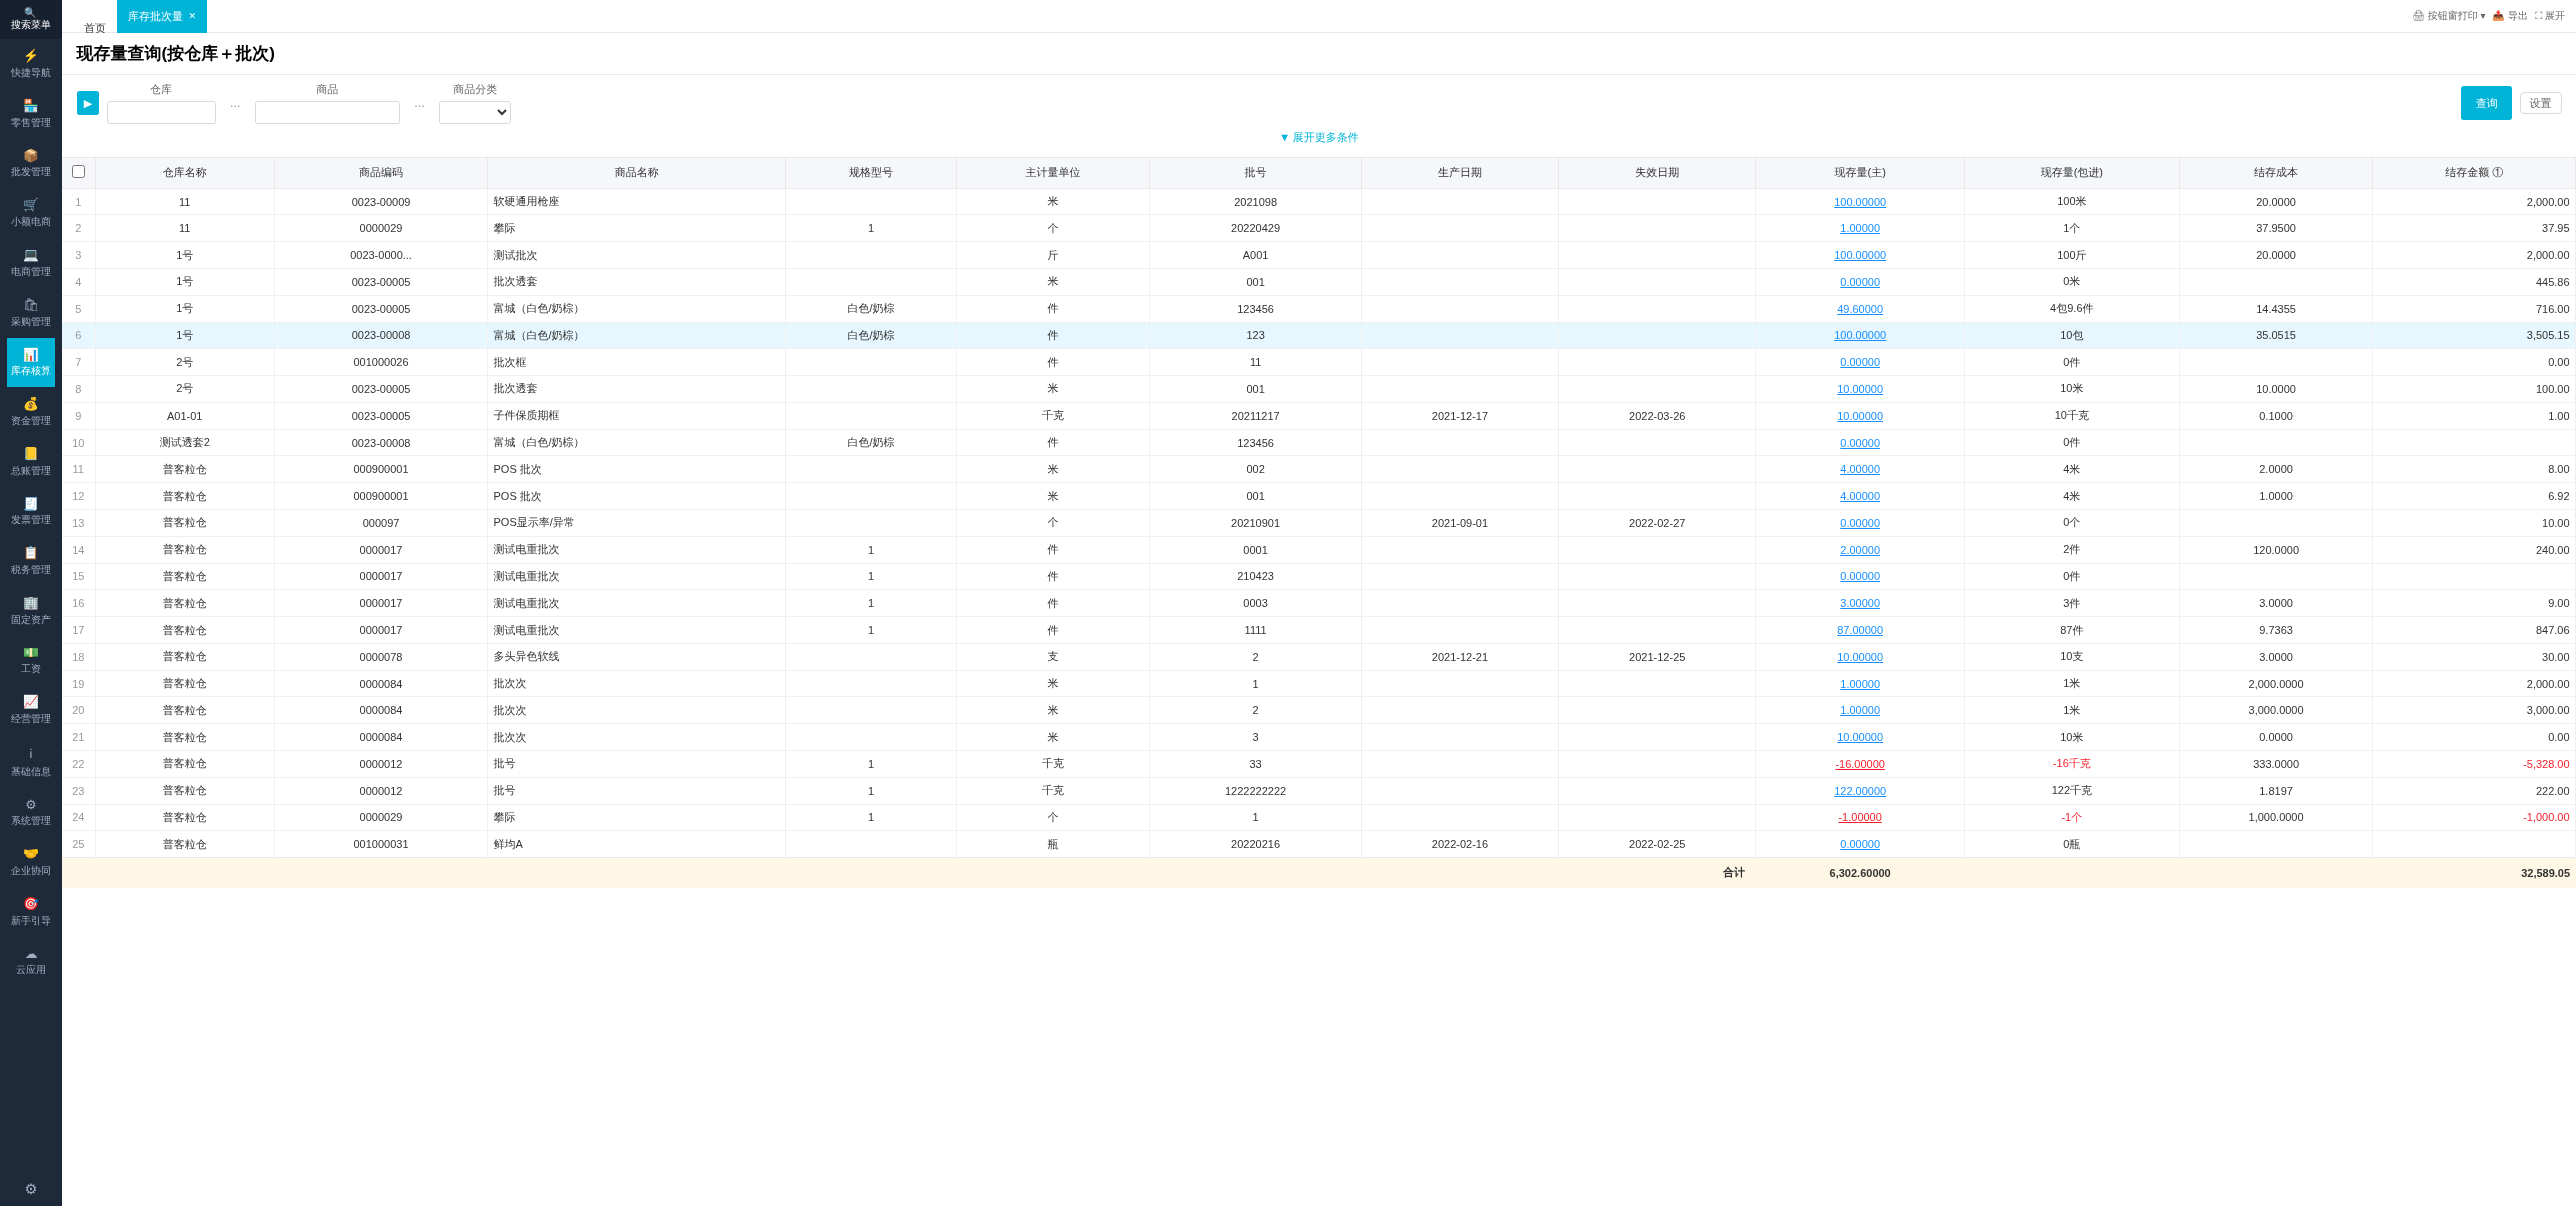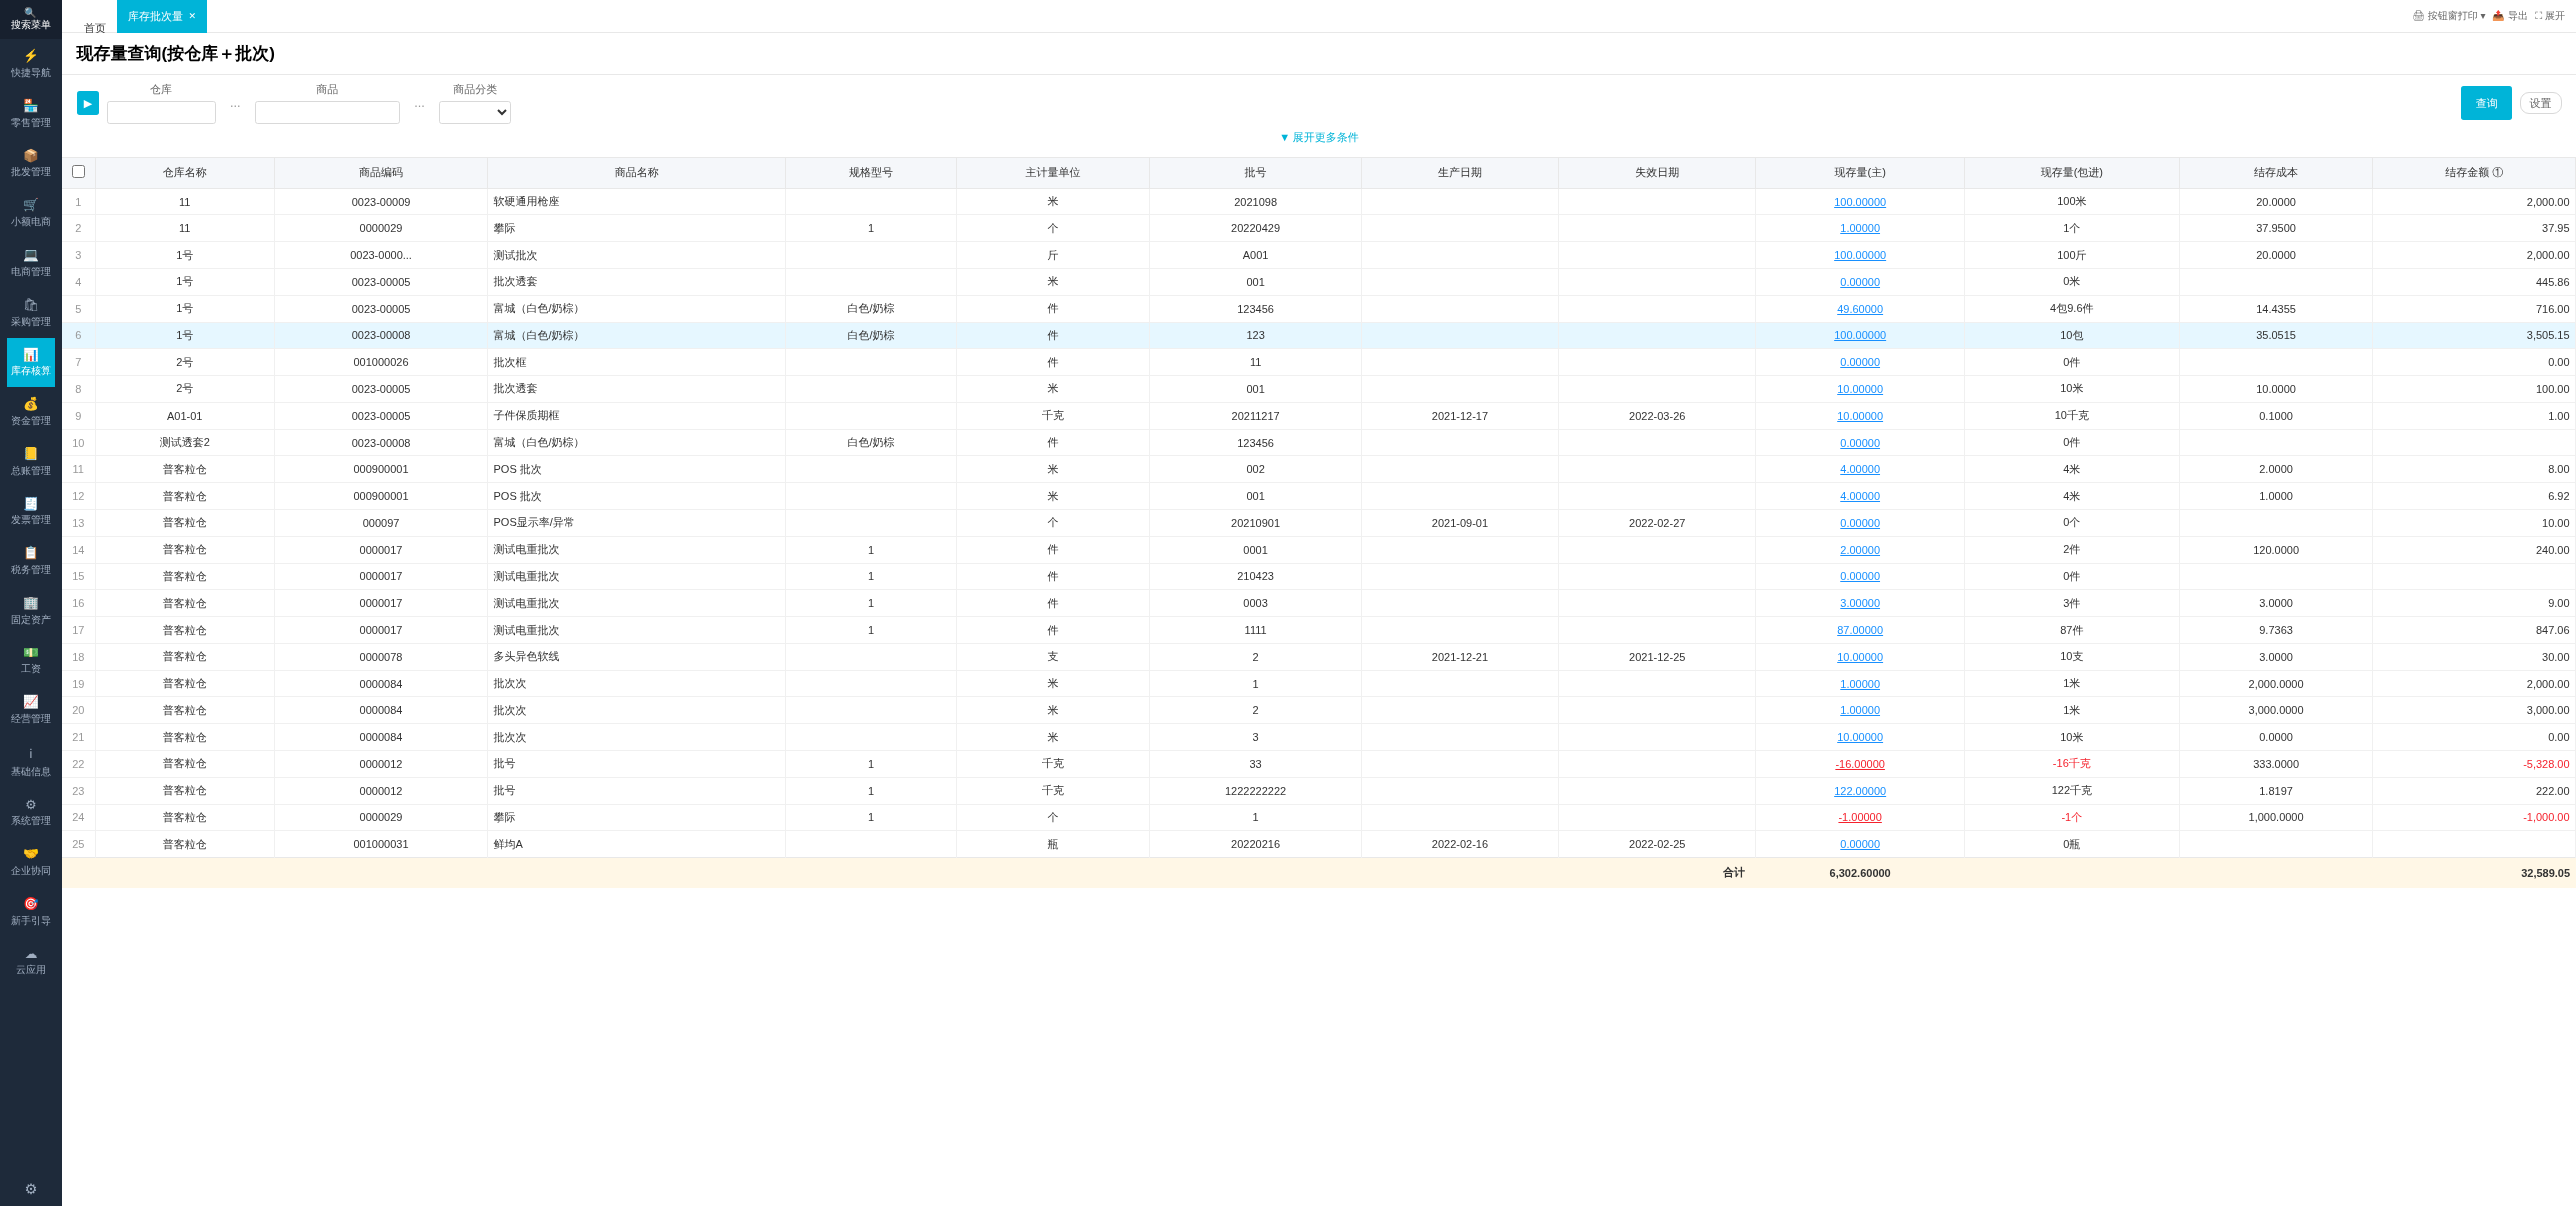--- a/index.html
+++ b/index.html
@@ -31,21 +31,21 @@
     
     
     .filter-area { background: #fff; padding: 7.2px 14.5px; border-bottom: 0.9px solid #e8e8e8; flex-shrink: 0; }
     .filter-row { display: flex; align-items: center; gap: 7.2px; margin-bottom: 5.4px; }
     .filter-item { display: flex; align-items: center; gap: 3.6px; flex-direction: column; }
     .filter-label { color: #666; font-size: 11px; white-space: nowrap; }
     .filter-input { border: 0.9px solid #d9d9d9; border-radius: 2.7px; padding: 2.7px 7.2px; font-size: 11px; height: 23.5px; min-width: 109px; color: #333; background: #fff; }
     .filter-dots { color: #999; font-size: 12.7px; padding: 0 7.2px; }
     .filter-btn { background: #00b4d8; color: #fff; border: none; border-radius: 2.7px; padding: 3.6px 14.5px; font-size: 11px; cursor: pointer; height: 34px; }
     .expand-btn { color: #00b4d8; font-size: 11px; cursor: pointer; display: flex; align-items: center; gap: 2.7px; }
-    .settings-btn { border: 0.9px solid #d9d9d9; border-radius: 9px; padding: 2.7px 9px; font-size: 11px; cursor: pointer; color: #666; background: #fff; }
+    .settings-btn { border: 0.9px solid #d9d9d9; border-radius: 4px; padding: 2.7px 9px; font-size: 11px; cursor: pointer; color: #666; background: #fff; }
     .filter-arrow { background: #00b4d8; color: #fff; border: none; border-radius: 2.7px; padding: 3.6px 7.2px; cursor: pointer; height: 23.5px; font-size: 11px; }
     
     
     .table-container { flex: 1; overflow: auto; background: #fff; }
     table { width: 100%; border-collapse: collapse; font-size: 11px; }
     thead tr { background: #f5f7fa; }
     thead th { padding: 7.2px 5.4px; text-align: center; border-bottom: 0.9px solid #e8e8e8; border-right: 0.9px solid #e8e8e8; color: #333; font-weight: normal; white-space: nowrap; position: sticky; top: 0; background: #f5f7fa; z-index: 1; }
     tbody tr { border-bottom: 0.9px solid #f0f0f0; }
     tbody tr.highlighted { background: #e6f7ff; }
     tbody td { padding: 5.4px 5.4px; text-align: center; border-right: 0.9px solid #f0f0f0; color: #333; white-space: nowrap; }

